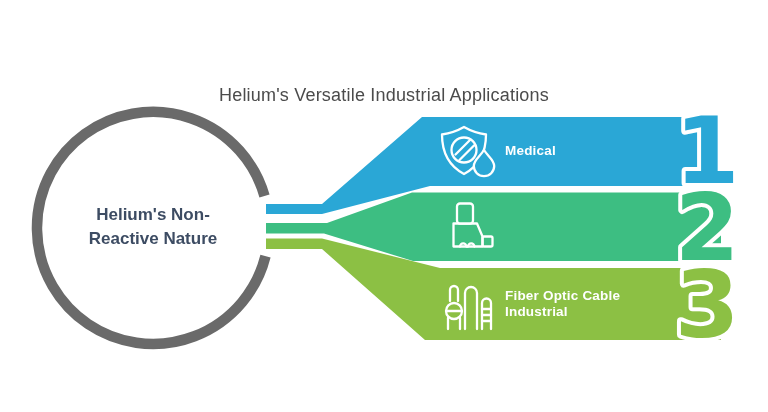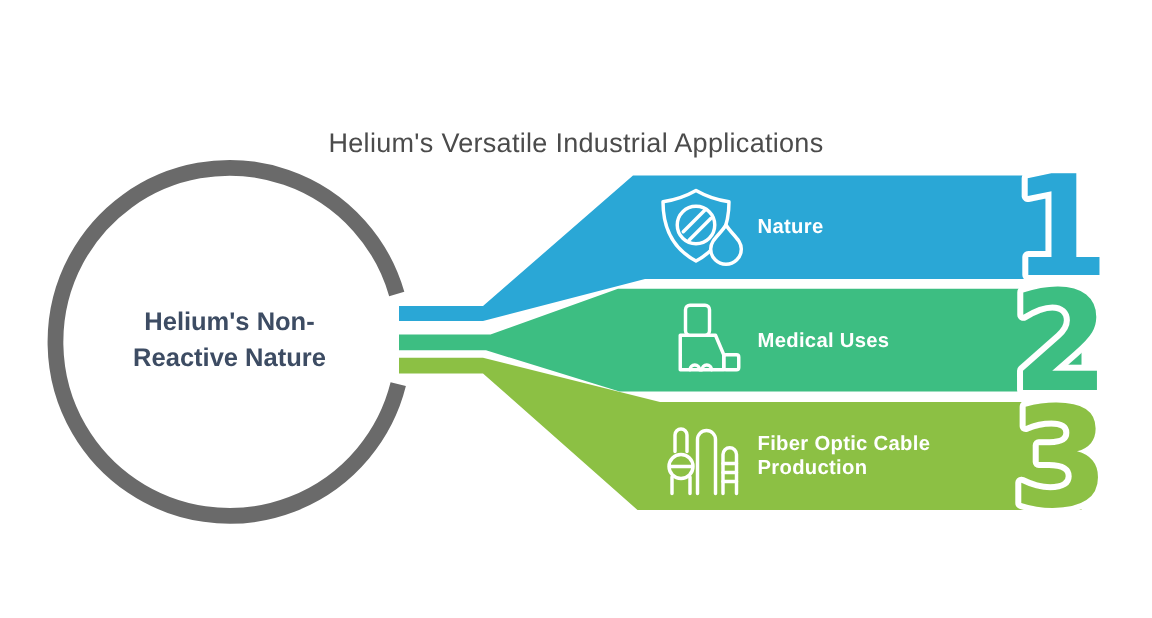--- a/index.html
+++ b/index.html
@@ -88,17 +88,16 @@
       <path d="M446.5,311 L461.5,311"></path>
     </g>
 
     <text class="num" x="707" y="183" paint-order="stroke" fill="#2AA7D6">1</text>
     <text class="num" x="707" y="260" paint-order="stroke" fill="#3DBE82">2</text>
     <text class="num" x="707" y="337" paint-order="stroke" fill="#8CC044">3</text>
   </svg>
 
   <div class="hub-label">Helium's Non-Reactive Nature</div>
 
-  <div class="item-label label-1">Nature</div>
-  <div class="item-label label-2">Medical Uses</div>
-  <div class="item-label label-3">Fiber Optic Cable Production</div>
+  <div class="item-label label-1">Medical</div>
+  <div class="item-label label-3">Fiber Optic Cable Industrial</div>
 
 </div>
 
 </body></html>

